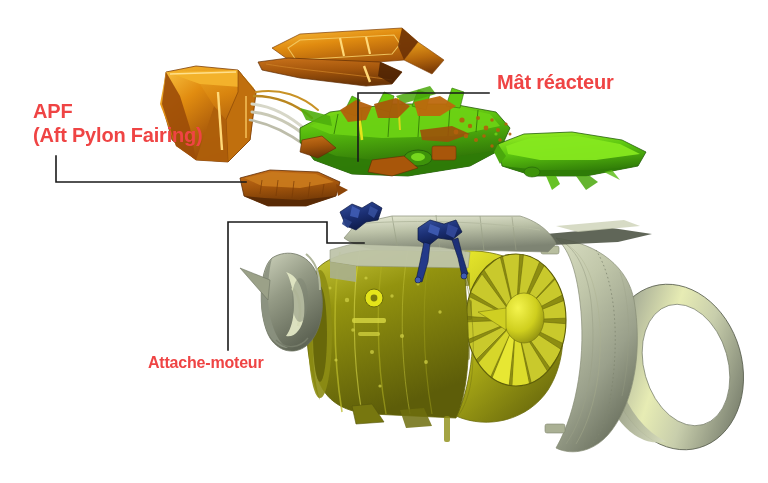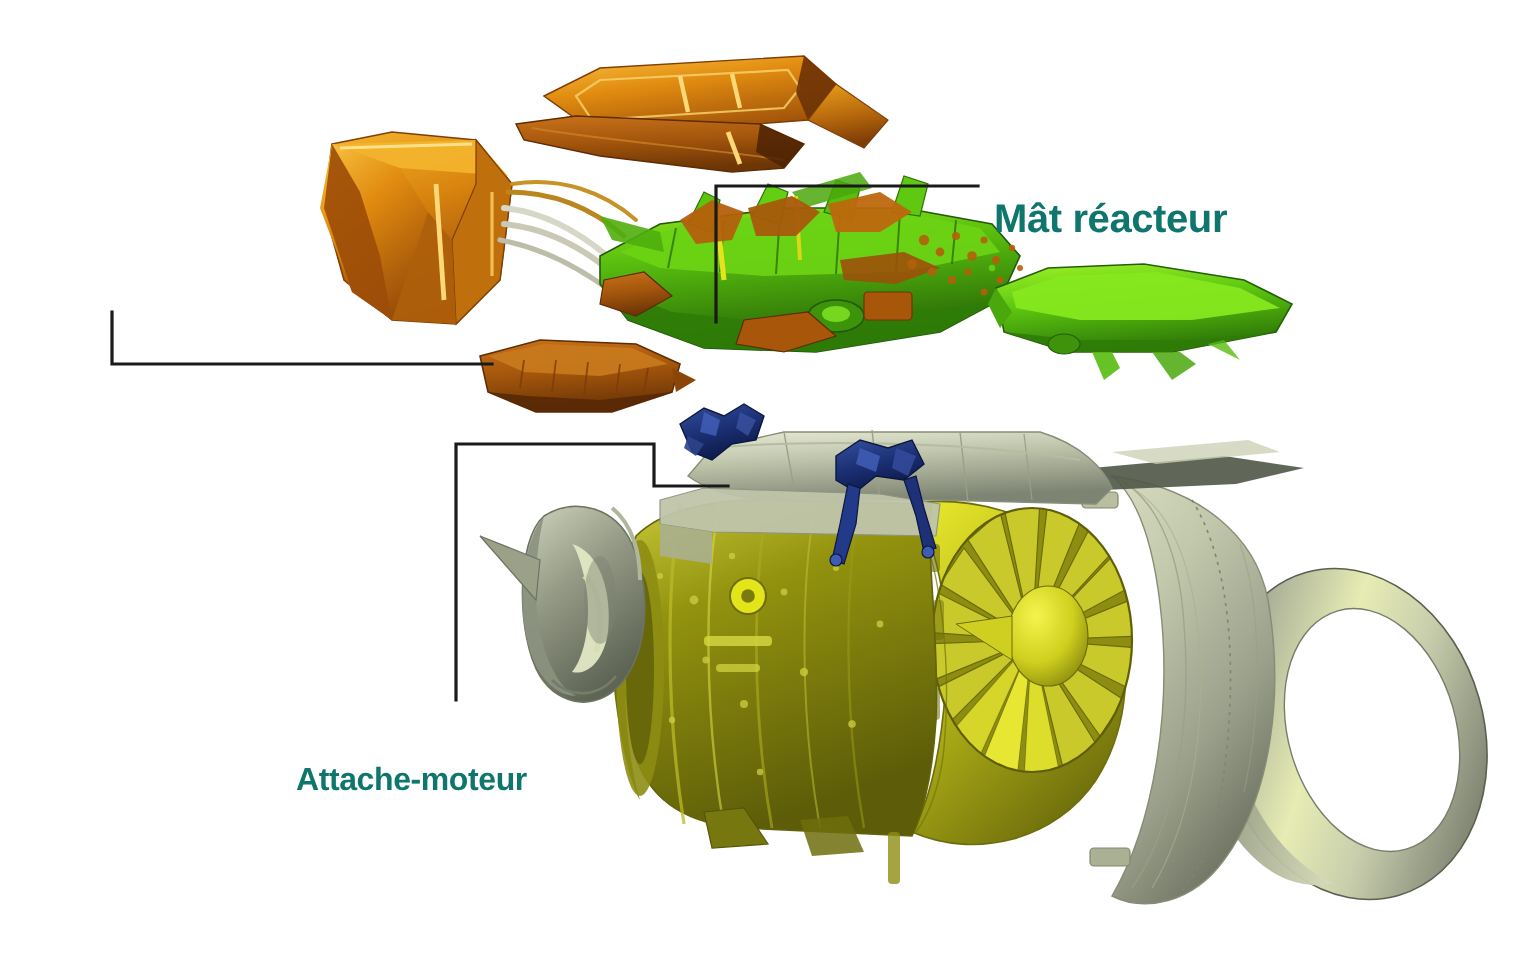--- a/index.html
+++ b/index.html
@@ -23,25 +23,24 @@
     left: 0;
     top: 0;
     width: 768px;
     height: 483px;
     display: block;
   }
   .callout-text {
     position: absolute;
     font-family: "Liberation Sans", sans-serif;
     font-weight: bold;
-    color: #0f766e;
+    color: #ef4444;
     white-space: pre;
     line-height: 1.18;
     letter-spacing: -0.2px;
-    margin-top: 28px;
   }
   #label-apf {
     left: 33px;
     top: 100px;
     font-size: 20px;
   }
   #label-apf .line2 { display: block; }
   #label-mat {
     left: 497px;
     top: 71px;
@@ -442,18 +441,19 @@
       </g>
     </g>
 
     <g fill="none" stroke="#1a1a1a" stroke-width="1.6" stroke-linecap="square" stroke-linejoin="miter">
       <path d="M56 156 L56 182 L246 182"></path>
       <path d="M489 93 L358 93 L358 161"></path>
       <path d="M228 350 L228 222 L327 222 L327 243 L364 243"></path>
     </g>
   </svg>
 
+  <div class="callout-text" id="label-apf"><span>APF</span><span class="line2">(Aft Pylon Fairing)</span></div>
 
   <div class="callout-text" id="label-mat">Mât réacteur</div>
 
   <div class="callout-text" id="label-attache">Attache-moteur</div>
 
 </div>
 
 </body></html>

